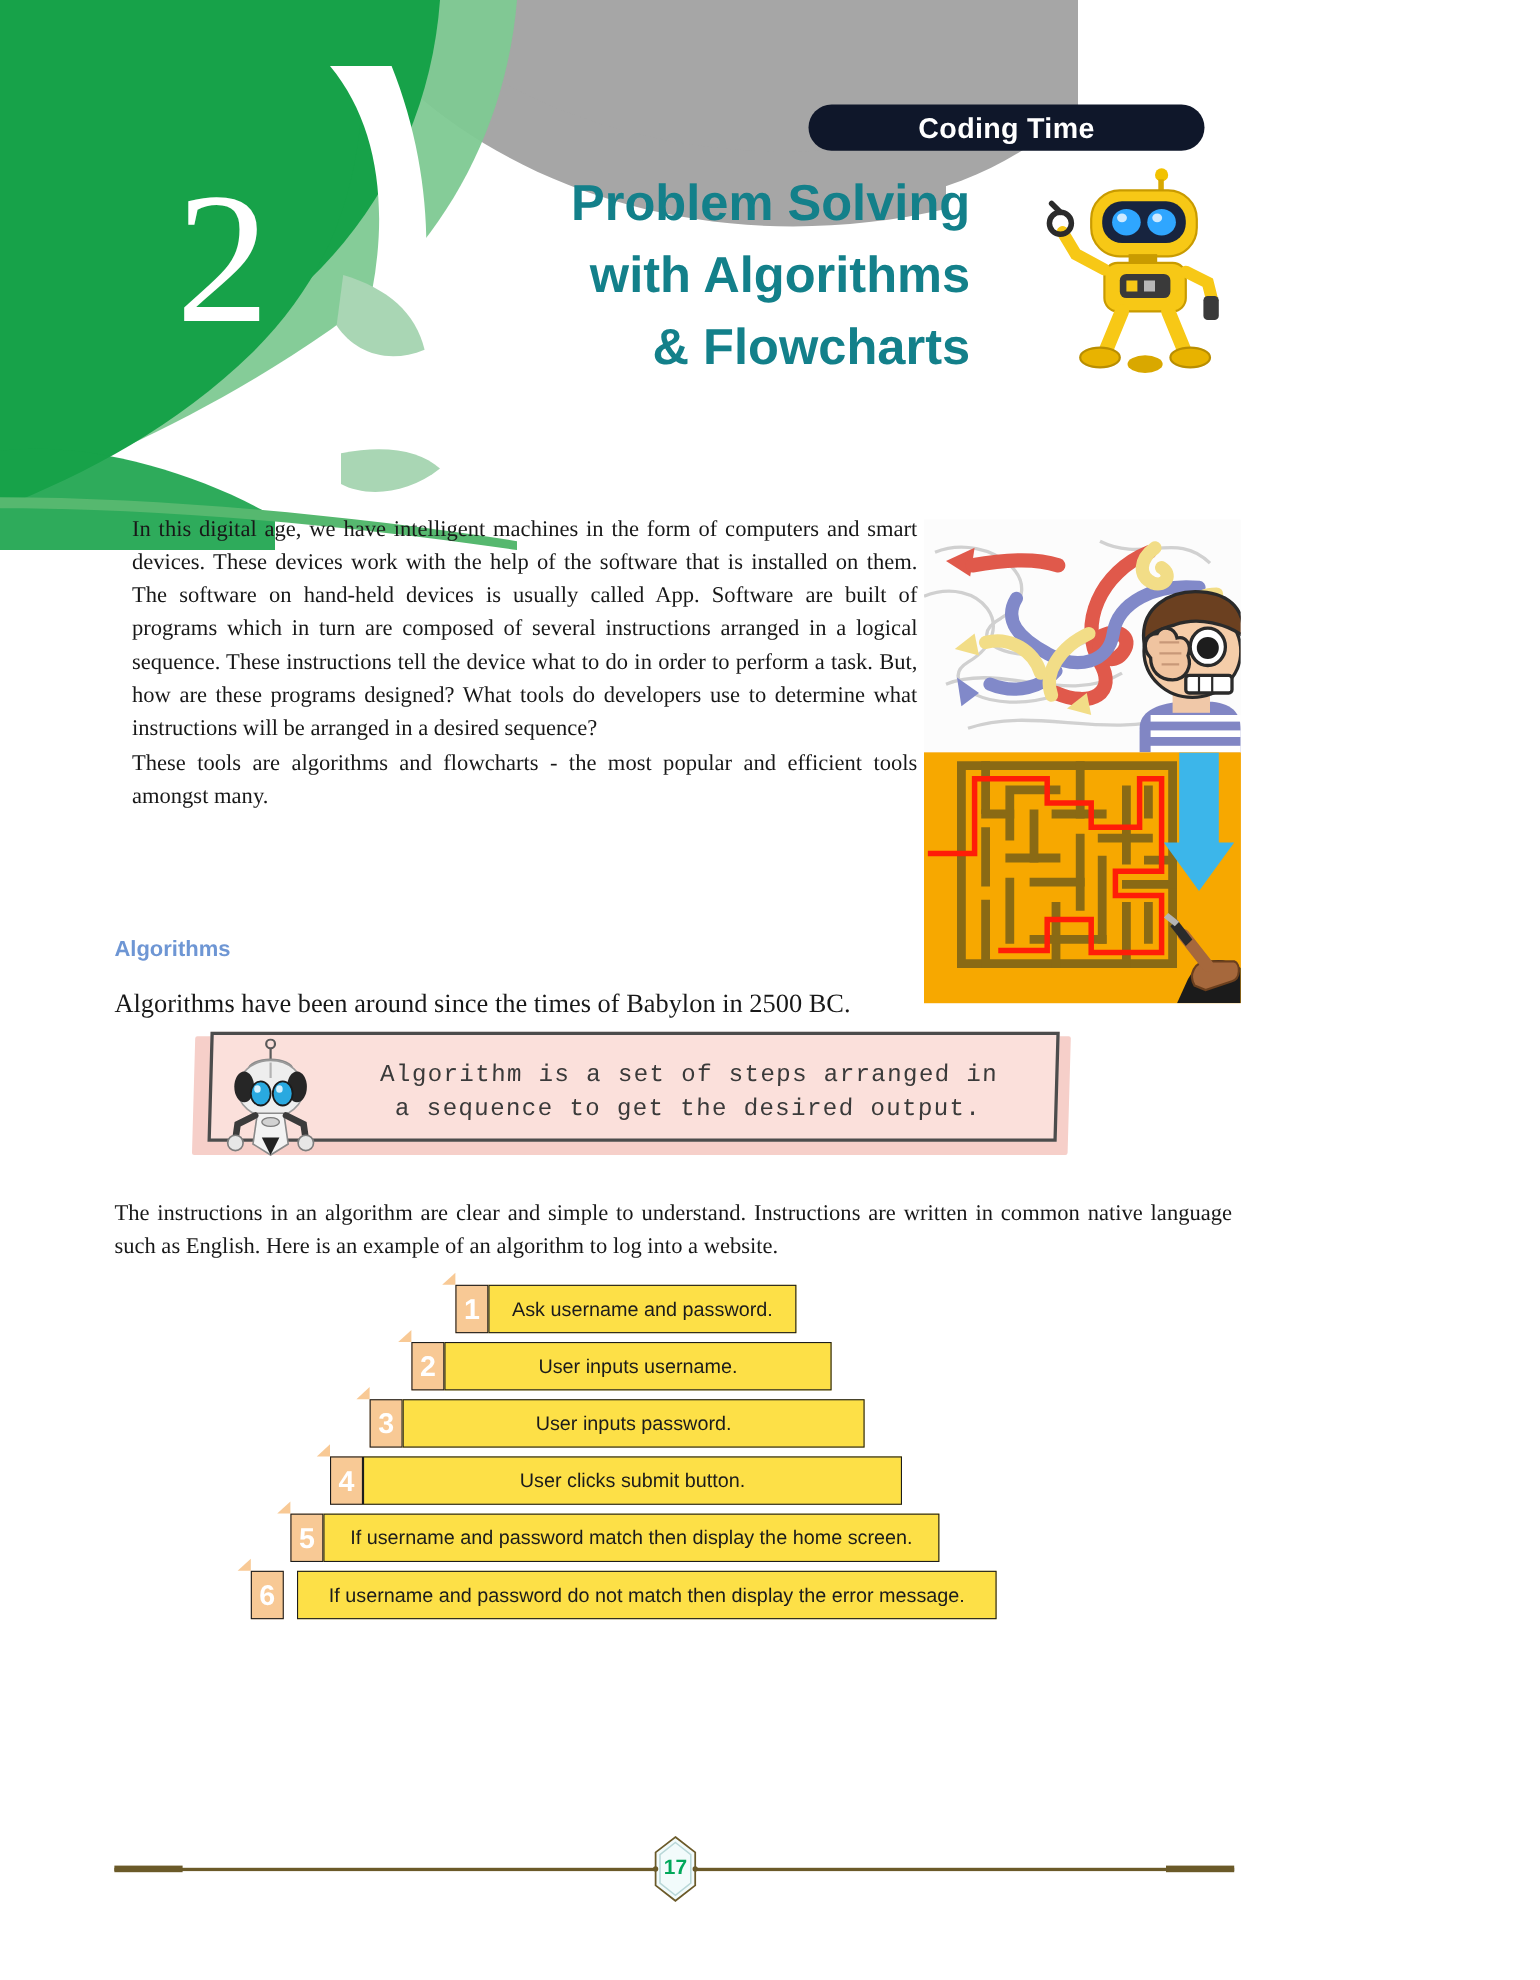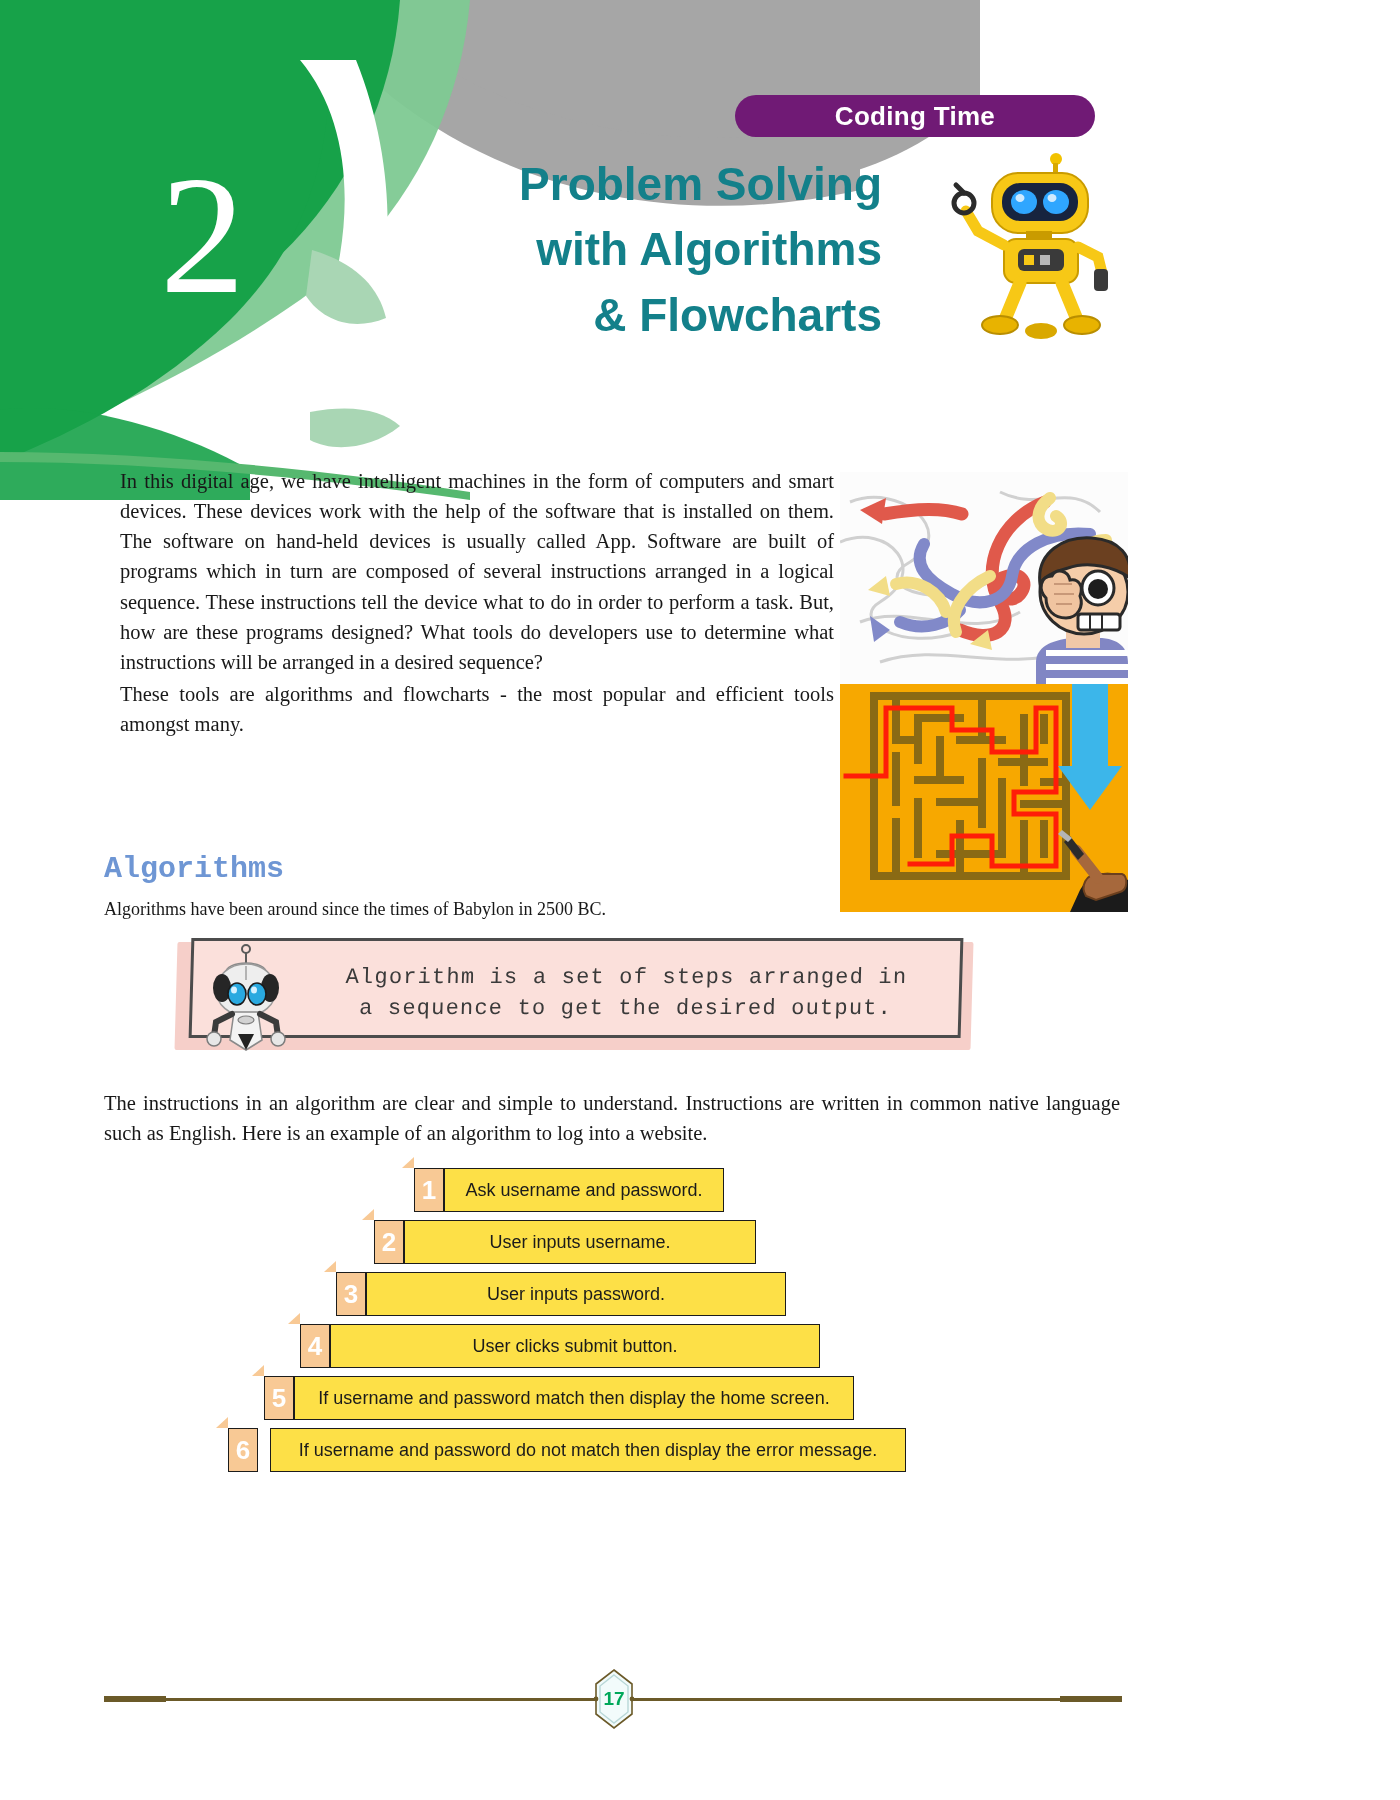--- a/index.html
+++ b/index.html
@@ -21,21 +21,21 @@
     font-family:"Liberation Serif", serif;
     font-size:170px;line-height:1;
     color:#ffffff;font-weight:400;
     z-index:6;
   }
 
   
   .coding-badge{
     position:absolute;left:735px;top:95px;
     width:360px;height:42px;
-    background:#701a75;
+    background:#0f172a;
     border-radius:21px;
     display:flex;align-items:center;justify-content:center;
     z-index:7;
   }
   .coding-badge span{
     color:#ffffff;font-family:"Liberation Sans", sans-serif;
     font-weight:bold;font-size:26px;letter-spacing:.3px;
   }
 
   
@@ -67,27 +67,27 @@
     overflow:hidden;background:#fdfdfd;
   }
   .img-maze{
     position:absolute;left:840px;top:684px;width:288px;height:228px;
     overflow:hidden;background:#f5a100;
   }
 
   
   .sec-heading{
     position:absolute;left:104px;top:852px;
-    font-family:Liberation Mono, monospace;
-    font-weight:bold;font-size:30px;color:#6e96d4;
+    font-family:Liberation Sans, sans-serif;
+    font-weight:bold;font-size:20px;color:#6e96d4;
   }
   .sec-line{
     position:absolute;left:104px;top:896px;width:730px;
     font-family:"Liberation Serif", serif;
-    font-size:18px;line-height:1.45;color:#181818;
+    font-size:24px;line-height:1.45;color:#181818;
   }
 
   
   .quote-wrap{
     position:absolute;left:176px;top:938px;width:800px;height:118px;
   }
   .quote-shadow{
     position:absolute;left:0;top:4px;width:796px;height:108px;
     background:#f6cfc9;
     transform:skewX(-1.6deg);

